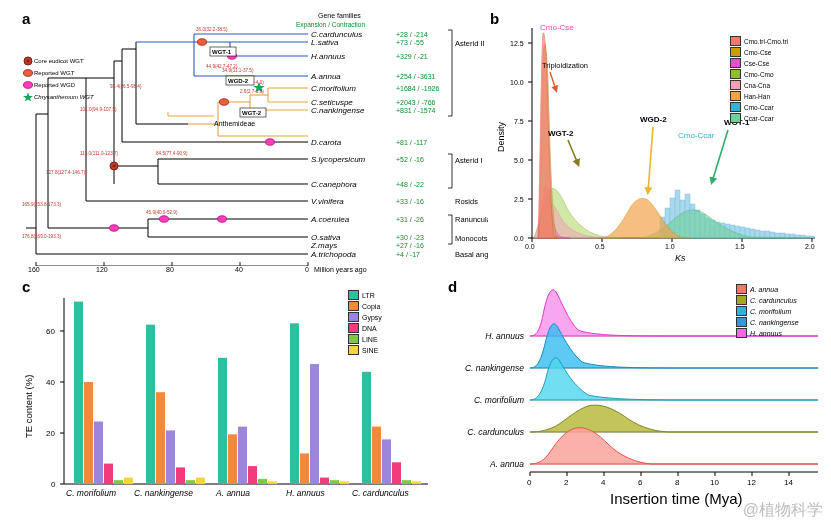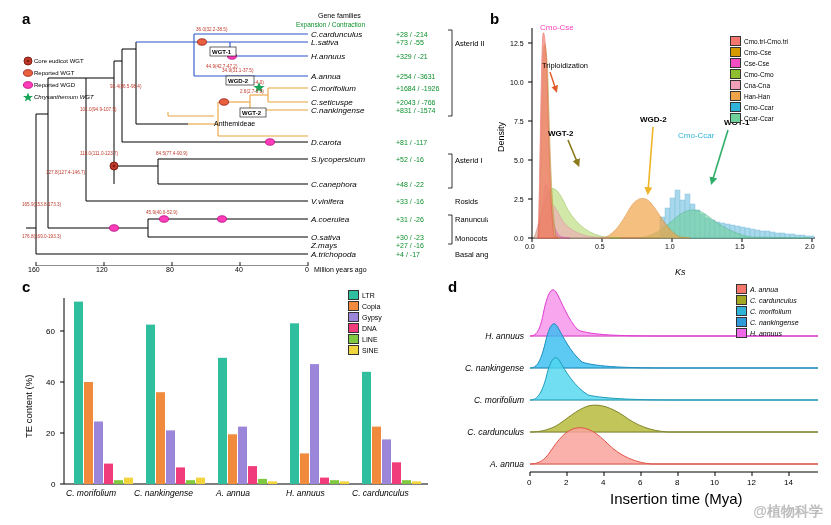--- a/index.html
+++ b/index.html
@@ -1,21 +1,21 @@
 <!DOCTYPE html>
 <html><head>
 <meta charset="utf-8">
 <style>
   html,body{margin:0;padding:0;}
   body{width:831px;height:525px;background:#ffffff;font-family:"Liberation Sans",sans-serif;position:relative;overflow:hidden;}
   .fig{position:absolute;}
   .panel-letter{font-weight:bold;font-size:15px;color:#000;}
   .tiny{font-size:6px;}
   svg{display:block;}
-  .wm{position:absolute;right:8px;bottom:4px;font-size:14px;color:#bdbdbd;font-weight:bold;}
+  .wm{position:absolute;right:8px;bottom:4px;font-size:16px;color:#bdbdbd;}
 </style>
 </head>
 <body>
 
 <div class="fig" style="left:18px;top:8px;width:470px;height:258px;">
   <div class="panel-letter" style="position:absolute;left:4px;top:2px;">a</div>
 
   <div style="position:absolute;left:4px;top:48px;width:120px;">
     <div style="display:flex;align-items:center;margin-bottom:2px;">
       <svg width="12" height="10">
@@ -327,21 +327,21 @@
     </defs>
     <text x="58" y="124" font-size="8" font-weight="bold" fill="#000">WGT-2</text>
     <path d="M78,128 L88,152" stroke="#8a7a1a" stroke-width="1.6" fill="none" marker-end="url(#ar2)"></path>
     <text x="150" y="110" font-size="8" font-weight="bold" fill="#000">WGD-2</text>
     <path d="M163,115 L158,180" stroke="#f0b429" stroke-width="1.6" fill="none" marker-end="url(#ar3)"></path>
     <text x="188" y="126" font-size="8" fill="#2fb3d9">Cmo-Ccar</text>
     <text x="234" y="113" font-size="8" font-weight="bold" fill="#000">WGT-1</text>
     <path d="M238,118 L222,170" stroke="#2fae6a" stroke-width="1.6" fill="none" marker-end="url(#ar4)"></path>
   </svg>
 
-  <div style="position:absolute;left:185px;top:259px;font-size:9px;font-style:italic;">Ks</div>
+  <div style="position:absolute;left:185px;top:245px;font-size:9px;font-style:italic;">Ks</div>
 
   <div style="position:absolute;left:240px;top:28px;">
     <div style="display:flex;align-items:center;margin-bottom:1px;">
         <span style="width:9px;height:8px;background:#f4766d;border:0.6px solid #333;margin-right:3px;display:inline-block;"></span>
         <span style="font-size:6.5px;">Cmo.tri-Cmo.tri</span>
       </div>
     <div style="display:flex;align-items:center;margin-bottom:1px;">
         <span style="width:9px;height:8px;background:#d49a00;border:0.6px solid #333;margin-right:3px;display:inline-block;"></span>
         <span style="font-size:6.5px;">Cmo-Cse</span>
       </div>

